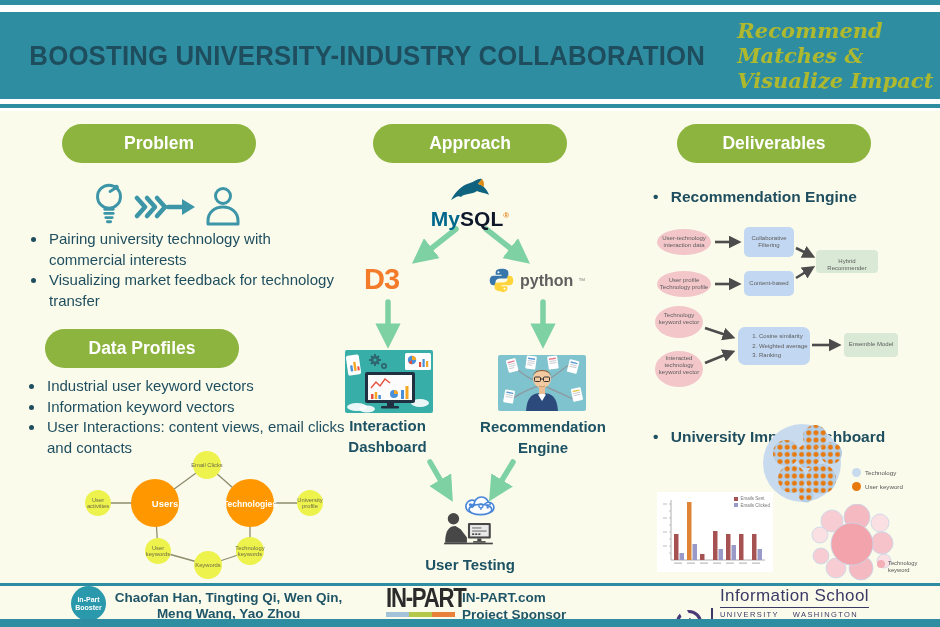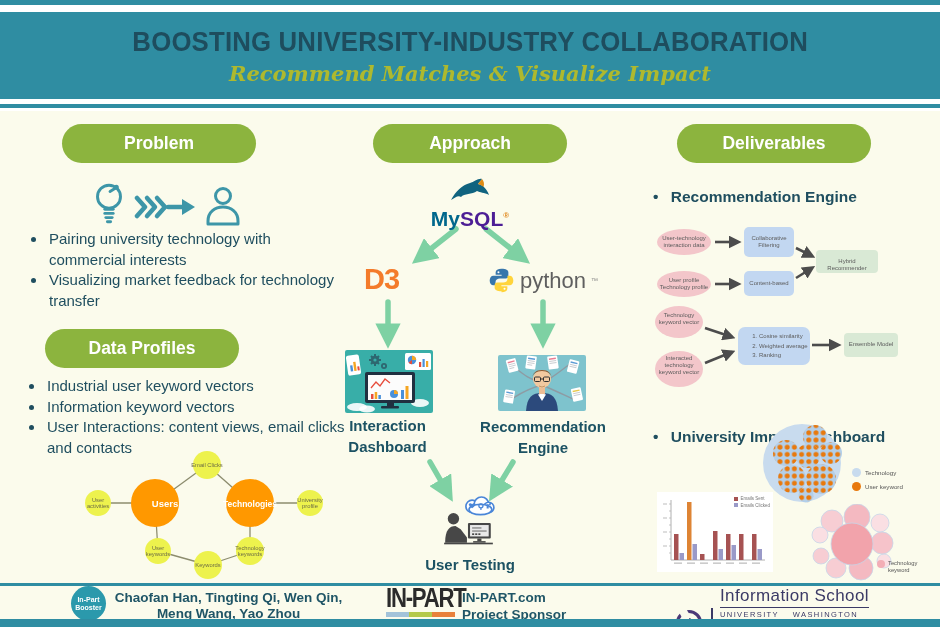--- a/index.html
+++ b/index.html
@@ -4,21 +4,21 @@
 <style>
   html,body{margin:0;padding:0;background:#ddd;}
   .poster{position:relative;width:940px;height:627px;background:#FBFBEC;overflow:hidden;
           font-family:"Liberation Sans",sans-serif;}
   .abs{position:absolute;}
   .tealbar{position:absolute;left:0;right:0;background:#2F8DA2;}
 
   
   .header-zone{position:absolute;top:0;left:0;right:0;height:111px;background:#FFFFFF;}
   .bar-top{top:0;height:5px;}
-  .band{top:12px;height:87px;display:flex;flex-direction:column;align-items:center;justify-content:center;gap:3px;}
+  .band{top:12px;height:87px;display:flex;flex-direction:row;align-items:center;justify-content:center;gap:3px;}
   .bar-under{top:104px;height:4px;}
   .title{font-size:28px;font-weight:800;color:#1E4D5E;white-space:nowrap;transform:scaleX(.92);letter-spacing:.2px;}
   .subtitle{font-family:"DejaVu Serif",serif;font-size:21px;font-weight:600;color:#AEB92E;font-style:italic;}
 
   
   .pill{position:absolute;width:194px;height:39px;border-radius:22px;background:#8CB43E;color:#fff;
         font-size:17.5px;font-weight:700;display:flex;align-items:center;justify-content:center;}
 
   
   .bullets{position:absolute;margin:0;padding-left:17px;color:#1F4E5F;font-size:15px;line-height:20.5px;list-style:disc;}
@@ -28,24 +28,24 @@
   .d-head::before{content:"•";margin-right:8px;}
 
   
   .netgraph{left:50px;top:443px;width:295px;height:138px;}
   .nlabel{position:absolute;font-size:5.8px;line-height:6.4px;color:#6C6C45;text-align:center;}
   .hublabel{position:absolute;color:#fff;font-weight:700;text-align:center;}
 
   
   .mysql{left:412px;top:176px;width:116px;text-align:center;}
   .mysql-text{font-size:21px;font-weight:800;line-height:20px;}
-  .my{color:#00678C;}.sql{color:#4c1d95;}.reg{font-size:8px;color:#E0861A;vertical-align:super;}
+  .my{color:#00678C;}.sql{color:#0f172a;}.reg{font-size:8px;color:#E0861A;vertical-align:super;}
   .d3logo{left:364px;top:263px;font-size:29px;font-weight:900;color:#F47B2A;letter-spacing:-1px;}
   .pylogo{left:488px;top:267px;display:flex;align-items:center;gap:5px;}
-  .py-text{font-size:22px;color:#5F5F5F;font-weight:400;}
+  .py-text{font-size:16px;color:#5F5F5F;font-weight:700;}
   .tm{font-size:7px;color:#8a8a8a;vertical-align:super;}
 
   
   .flow{left:648px;top:222px;width:292px;height:175px;}
   .flabel{position:absolute;font-size:6px;line-height:7px;color:#5C5C5C;text-align:center;}
   .fsteps{position:absolute;left:99px;top:110px;width:60px;margin:0;padding-left:12px;
           font-size:6px;line-height:9.5px;color:#5C5C5C;text-align:left;}
   .ilegend{position:absolute;display:flex;align-items:center;gap:4px;font-size:6.2px;color:#555;}
   .dotc{width:9px;height:9px;border-radius:50%;flex:0 0 auto;}
   .barchart{left:657px;top:492px;width:116px;height:80px;background:#fff;}

